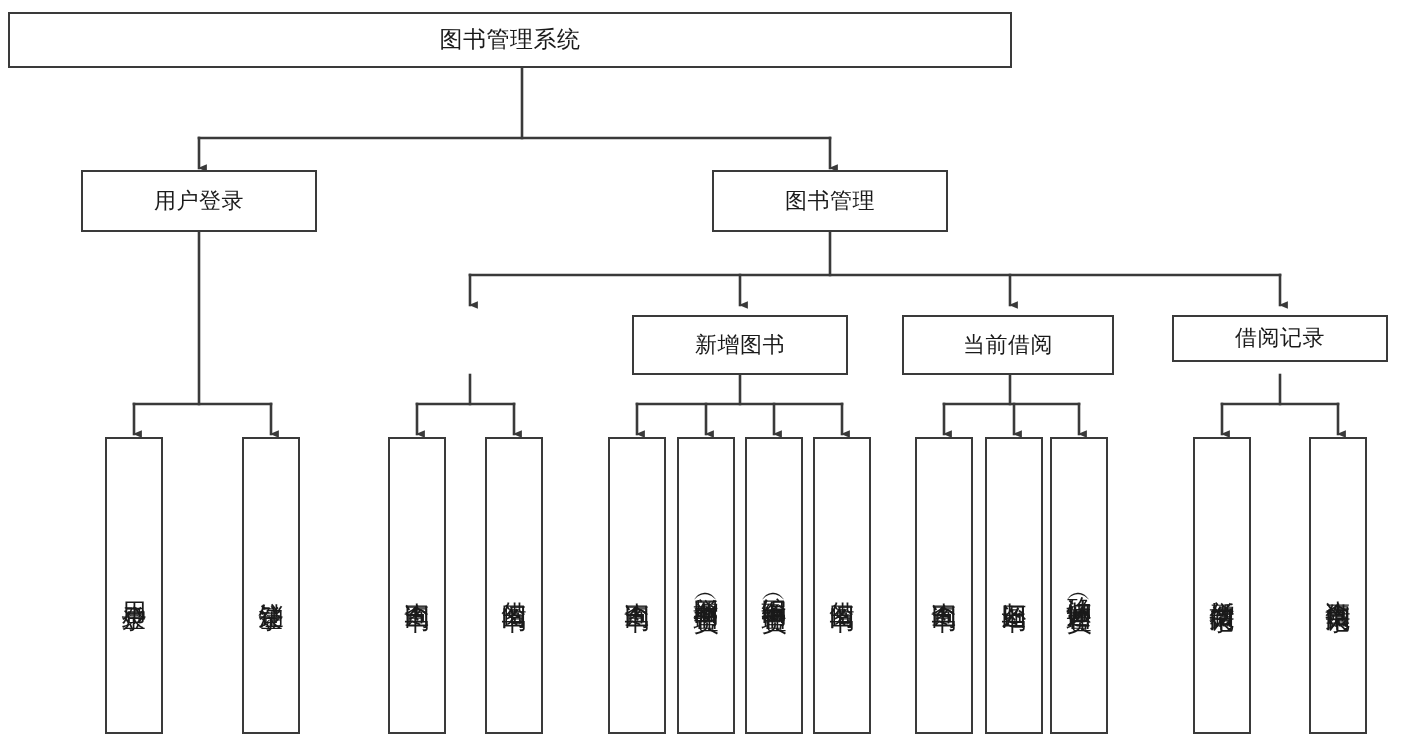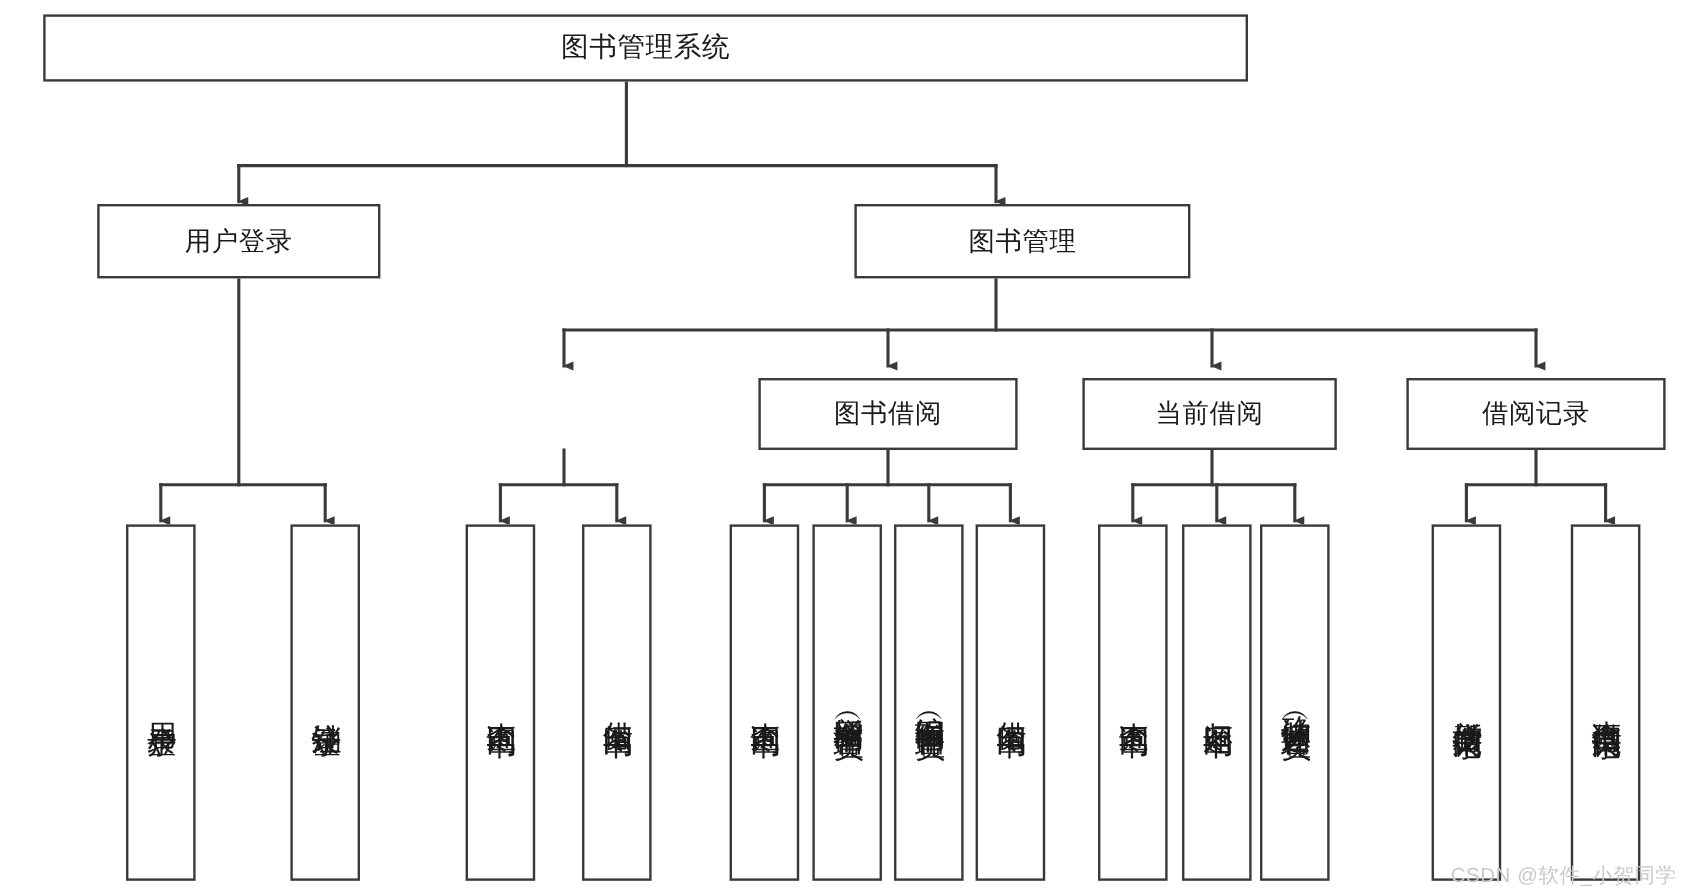--- a/index.html
+++ b/index.html
@@ -121,42 +121,42 @@
       <path d="M 1014 404 L 1014 434" marker-end="url(#arrow)"></path>
       <path d="M 1079 404 L 1079 434" marker-end="url(#arrow)"></path>
 
       <path d="M 1280 375 L 1280 404"></path>
       <path d="M 1222 404 L 1338 404"></path>
       <path d="M 1222 404 L 1222 434" marker-end="url(#arrow)"></path>
       <path d="M 1338 404 L 1338 434" marker-end="url(#arrow)"></path>
     </g>
   </svg>
 
-  <div class="node horiz root" style="left:36px; top:12px; width:1004px; height:56px;">
+  <div class="node horiz root" style="left:8px; top:12px; width:1004px; height:56px;">
     <span class="label">图书管理系统</span>
   </div>
 
   <div class="node horiz" style="left:81px; top:170px; width:236px; height:62px;">
     <span class="label">用户登录</span>
   </div>
 
-  <div class="node horiz" style="left:712px; top:170px; width:280px; height:62px;">
+  <div class="node horiz" style="left:712px; top:170px; width:236px; height:62px;">
     <span class="label">图书管理</span>
   </div>
 
 
   <div class="node horiz" style="left:632px; top:315px; width:216px; height:60px;">
-    <span class="label">图书借阅</span>
+    <span class="label">新增图书</span>
   </div>
 
   <div class="node horiz" style="left:902px; top:315px; width:212px; height:60px;">
     <span class="label">当前借阅</span>
   </div>
 
-  <div class="node horiz" style="left:1172px; top:315px; width:216px; height:60px;">
+  <div class="node horiz" style="left:1172px; top:315px; width:216px; height:47px;">
     <span class="label">借阅记录</span>
   </div>
 
   <div class="node vert" style="left:105px; top:437px; width:58px; height:297px;">
     <span class="label">用户登录</span>
   </div>
 
   <div class="node vert" style="left:242px; top:437px; width:58px; height:297px;">
     <span class="label">注销登录</span>
   </div>
@@ -198,15 +198,14 @@
   </div>
 
   <div class="node vert" style="left:1193px; top:437px; width:58px; height:297px;">
     <span class="label">新增借阅记录</span>
   </div>
 
   <div class="node vert" style="left:1309px; top:437px; width:58px; height:297px;">
     <span class="label">查询借阅记录</span>
   </div>
 
-  <div class="watermark">CSDN @软件_小贺同学</div>
 
 </div>
 
 </body></html>

